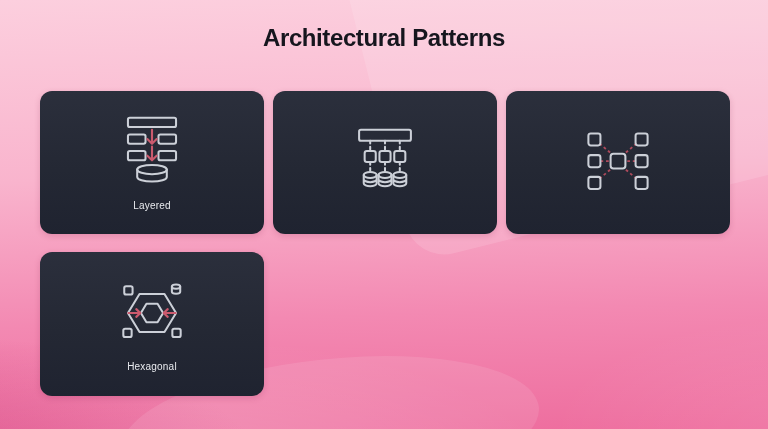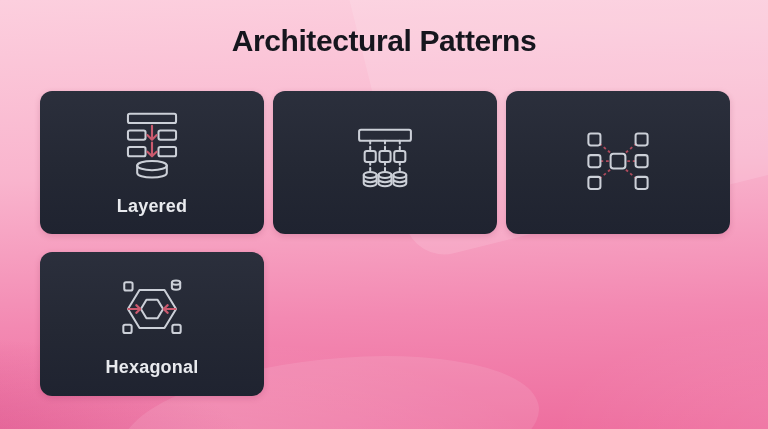--- a/index.html
+++ b/index.html
@@ -32,21 +32,21 @@
     background: rgba(255,255,255,0.10);
     transform: rotate(-6deg);
     border-radius: 50%;
     pointer-events: none;
   }
 
   .page-title {
     position: absolute;
     top: 24px; left: 0; right: 0;
     text-align: center;
-    font-size: 30px;
+    font-size: 24px;
     font-weight: 700;
     letter-spacing: -0.4px;
     color: #16161e;
   }
 
   .grid {
     position: absolute;
     left: 40px; top: 91px;
     display: grid;
     grid-template-columns: repeat(3, 224px);
@@ -64,22 +64,22 @@
     justify-content: center;
     gap: 12px;
     box-shadow: 0 2px 6px rgba(120, 20, 60, 0.18);
   }
 
   .icon-wrap { width: 74px; height: 74px; display: flex; align-items: center; justify-content: center; }
   .icon-wrap svg { width: 74px; height: 74px; display: block; }
 
   .card-label {
     color: #e8eaee;
-    font-size: 18px;
-    font-weight: 700;
+    font-size: 10px;
+    font-weight: 400;
     letter-spacing: 0.2px;
     line-height: 1;
   }
 
   .stroke  { fill: none; stroke: #ccd0d8; stroke-width: 2.2; stroke-linecap: round; stroke-linejoin: round; }
   .stroke-thin { fill: none; stroke: #9aa0ab; stroke-width: 1.9; stroke-linecap: round; stroke-linejoin: round; }
   .accent  { fill: none; stroke: #cb5a6e; stroke-width: 2.3; stroke-linecap: round; stroke-linejoin: round; }
   .accent-dash { fill: none; stroke: #ae4a5c; stroke-width: 2; stroke-dasharray: 3 3; }
   .dash    { stroke-dasharray: 3 3.5; }
 </style>

